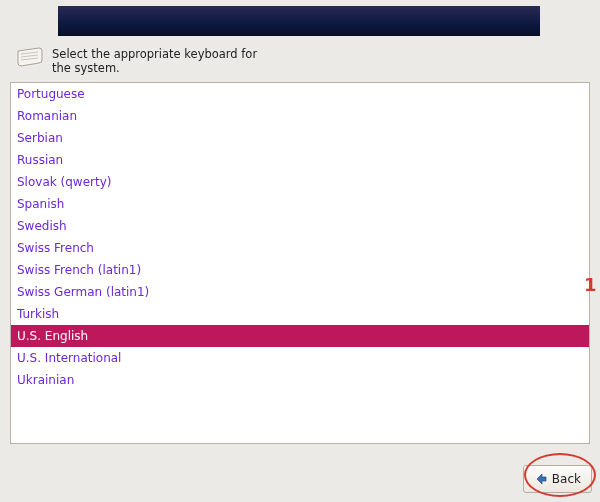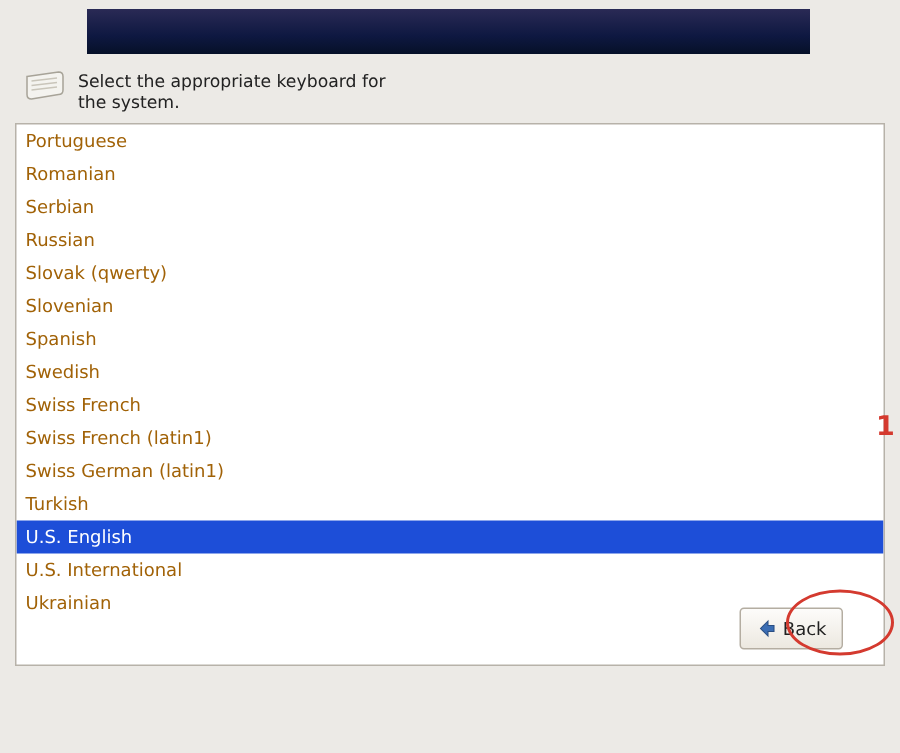--- a/index.html
+++ b/index.html
@@ -1,31 +1,31 @@
 <!DOCTYPE html>
 <html><head>
 <meta charset="utf-8">
 <style>
   html,body{margin:0;padding:0;width:600px;height:502px;background:#eceae6;font-family:"DejaVu Sans",Arial,sans-serif;font-size:12px;color:#222;overflow:hidden}
-  .frame{position:relative;width:600px;height:442px}
+  .frame{position:relative;width:600px;height:502px}
   .header-bar{position:absolute;left:58px;top:6px;width:482px;height:30px;background:linear-gradient(#2a2a55,#0e1841 60%,#061028)}
   .prompt{position:absolute;left:16px;top:46px;width:560px;display:flex;align-items:flex-start;gap:8px}
   .kb-icon{width:28px;height:22px;flex:none}
   .kb-icon svg{display:block}
   .prompt-text{font-size:11.5px;line-height:14px;color:#222;padding-top:1px}
   .list-wrap{position:absolute;left:10px;top:82px;width:580px;height:362px;border:1px solid #b7b2a9;background:#fff;box-sizing:border-box;display:flex}
   .list{flex:1 1 auto;overflow-y:auto;overflow-x:hidden}
-  .row{padding:3.5px 6px;font-size:12px;color:#a16207;cursor:pointer;white-space:nowrap;line-height:15px}
-  .row.sel{background:#1d4ed8;color:#fff}
+  .row{padding:3.5px 6px;font-size:12px;color:#6d28d9;cursor:pointer;white-space:nowrap;line-height:15px}
+  .row.sel{background:#be185d;color:#fff}
   
   .list::-webkit-scrollbar{width:15px}
   .list::-webkit-scrollbar-track{background:#ece9e3;border-left:1px solid #c8c2b7}
   .list::-webkit-scrollbar-thumb{background:#b9c3d4;border:1px solid #9aa4b6;border-radius:2px}
   .list::-webkit-scrollbar-button{height:14px;background:#ece9e3;border:1px solid #c8c2b7}
-  .footer{position:absolute;left:0;right:16px;bottom:0;height:46px;display:flex;justify-content:flex-end;align-items:center;gap:8px;padding:0 22px;box-sizing:border-box}
+  .footer{position:absolute;left:0;right:4px;bottom:0;height:46px;display:flex;justify-content:flex-end;align-items:center;gap:8px;padding:0 4px;box-sizing:border-box}
   .btn{display:flex;align-items:center;gap:4px;height:26px;padding:0 10px;border:1px solid #b4ada1;border-radius:3px;background:linear-gradient(#fdfcfa,#ece8e0);font-size:12px;color:#222;cursor:pointer}
   .btn svg{width:14px;height:14px}
   .circle-annot{position:absolute;right:4px;bottom:5px;width:68px;height:40px;border:2px solid #d43a2f;border-radius:50%/50%;pointer-events:none}
   .tick-annot{position:absolute;right:2px;top:274px;width:14px;height:20px;color:#d43a2f;font-weight:bold;font-size:18px;pointer-events:none;overflow:hidden}
 </style>
 </head>
 <body>
 <div class="frame">
 
   <div class="header-bar"></div>
@@ -45,21 +45,20 @@
     </div>
   </div>
 
   <div class="list-wrap">
     <div class="list" id="kb-list">
         <div class="row">Portuguese</div>
         <div class="row">Romanian</div>
         <div class="row">Serbian</div>
         <div class="row">Russian</div>
         <div class="row">Slovak (qwerty)</div>
-        <div class="row">Slovenian</div>
         <div class="row">Spanish</div>
         <div class="row">Swedish</div>
         <div class="row">Swiss French</div>
         <div class="row">Swiss French (latin1)</div>
         <div class="row">Swiss German (latin1)</div>
         <div class="row">Turkish</div>
         <div class="row sel">U.S. English</div>
         <div class="row">U.S. International</div>
         <div class="row">Ukrainian</div>
       </div>

